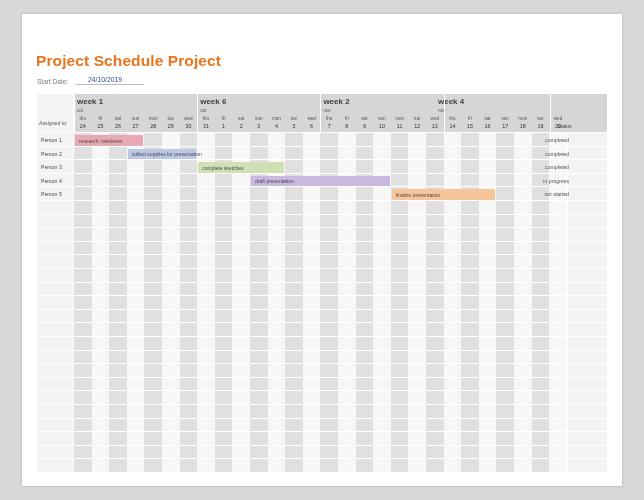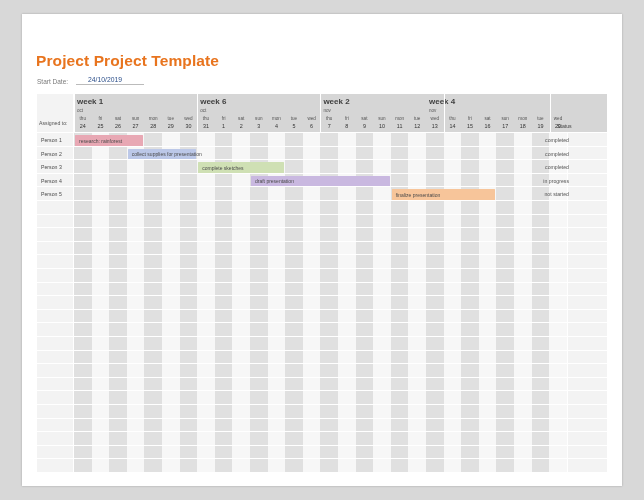--- a/index.html
+++ b/index.html
@@ -215,21 +215,21 @@
     font-size: 5px;
     color: #4a4a4a;
     white-space: nowrap;
   }
 </style>
 </head>
 <body>
 
 <div id="page">
 
-  <div id="title">Project Project Template</div>
+  <div id="title">Project Schedule Project</div>
 
   <div id="startrow">
     <span class="lbl">Start Date:</span>
     <span class="val">24/10/2019</span>
   </div>
 
   <div id="gantt">
     <div class="hdr-band"></div>
     <div class="assigned-col">
       <div class="assigned-label">Assigned to:</div>
@@ -415,21 +415,21 @@
         <div class="week-head" style="left: 160.2px; width: 123.2px;">
           <div class="week-name">week 6</div>
           <div class="month-lbl">oct</div>
         </div>
         <div class="week-sep" style="left: 160.2px;"></div>
         <div class="week-head" style="left: 283.4px; width: 123.2px;">
           <div class="week-name">week 2</div>
           <div class="month-lbl">nov</div>
         </div>
         <div class="week-sep" style="left: 283.4px;"></div>
-        <div class="week-head" style="left: 389px; width: 123.2px;">
+        <div class="week-head" style="left: 398px; width: 123.2px;">
           <div class="week-name">week 4</div>
           <div class="month-lbl">nov</div>
         </div>
         <div class="week-sep" style="left: 406.6px;"></div>
         <div class="person" style="top: 43px;">Person 1</div>
         <div class="bar" style="left: 38px; width: 68.4px; top: 41px; background: rgb(232, 168, 180);">
           <span>research: rainforest</span>
         </div>
         <div class="status-val" style="right: 38px; top: 43px;">completed</div>
         <div class="person" style="top: 56.6px;">Person 2</div>

